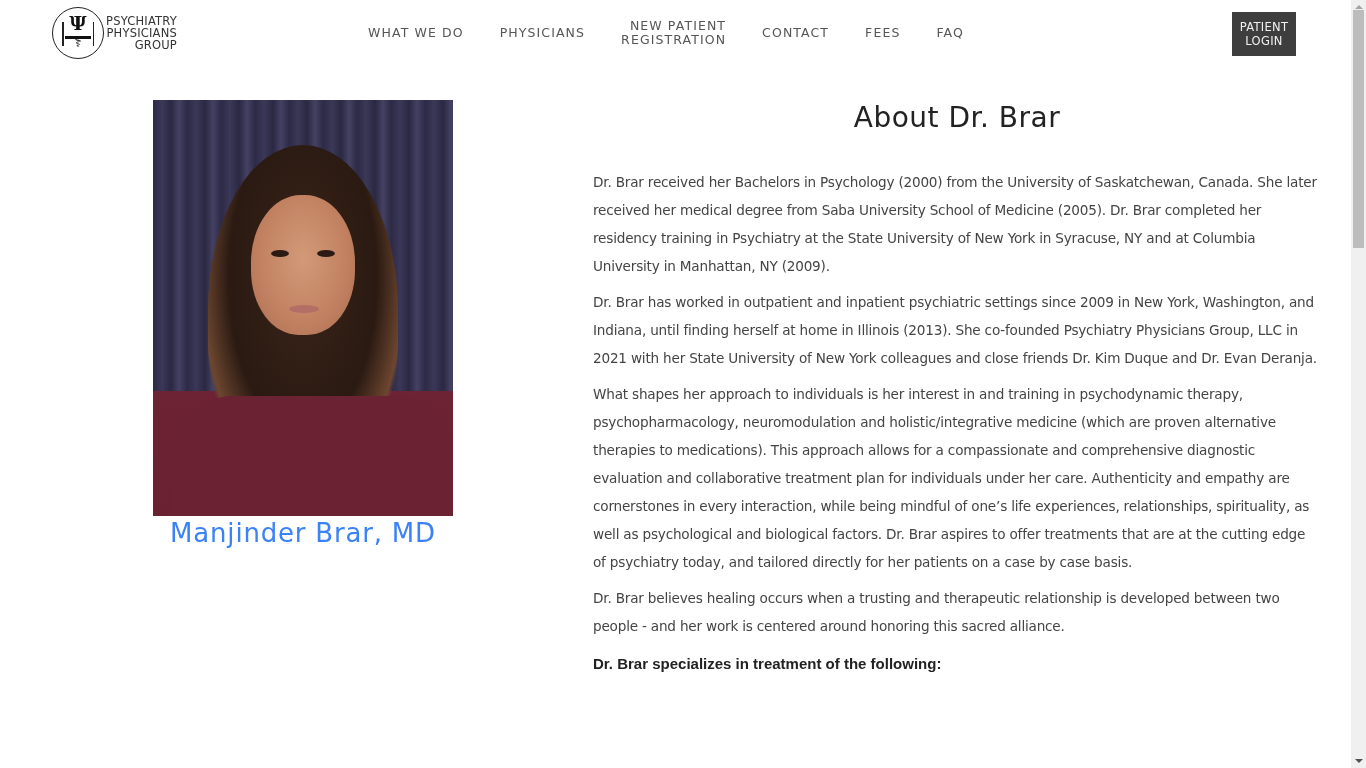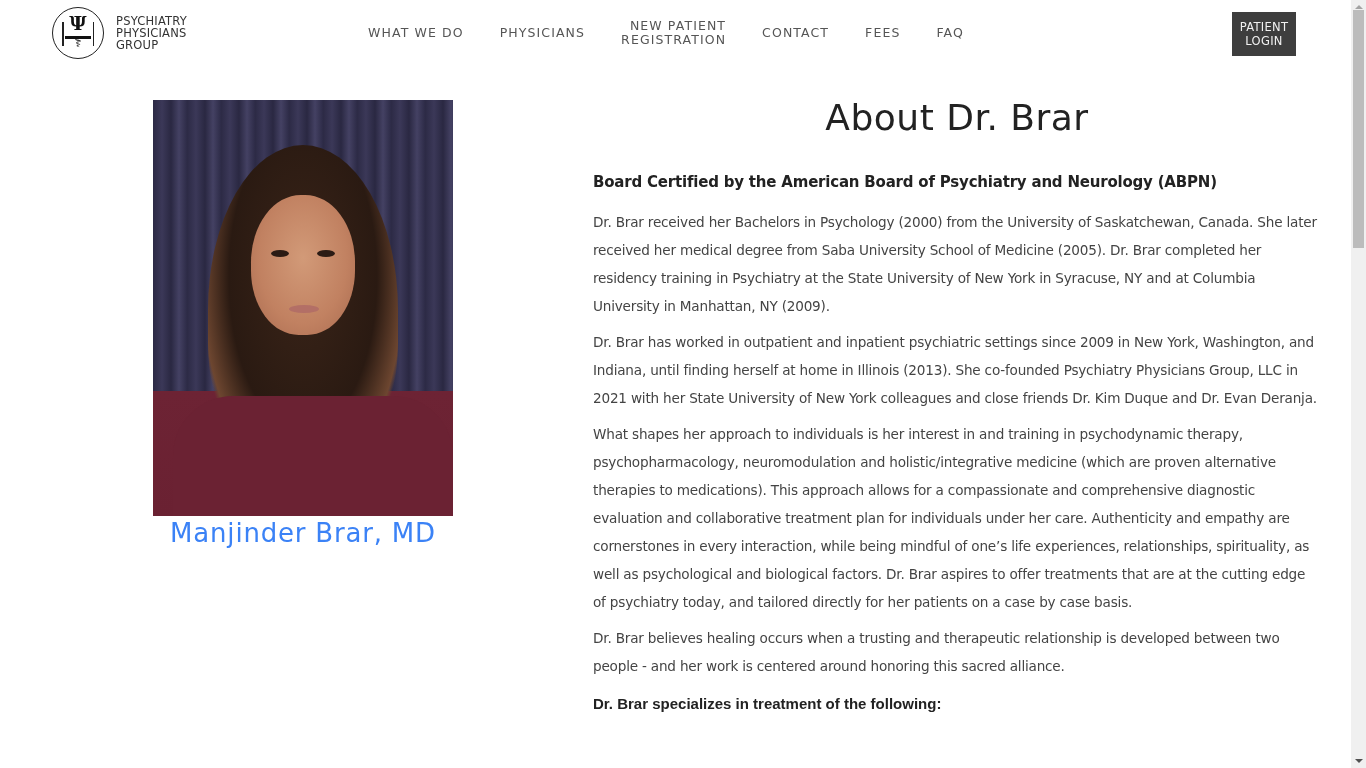--- a/index.html
+++ b/index.html
@@ -9,21 +9,21 @@
     
     .header { position: absolute; left: 0; top: 0; width: 1350px; height: 66px; background: #fff; }
     .logo { position: absolute; left: 52px; top: 7px; display: flex; align-items: center; text-decoration: none; }
     .logo-mark { width: 52px; height: 52px; border: 1.6px solid #222; border-radius: 50%; position: relative; }
     .logo-mark .bar { position: absolute; top: 14px; width: 1.5px; height: 24px; background: #222; }
     .logo-mark .bar.l { left: 9px; }
     .logo-mark .bar.r { right: 9px; }
     .logo-mark .psi { position: absolute; left: 0; right: 0; top: 5px; text-align: center; font-family: "DejaVu Serif", serif; font-size: 19px; font-weight: bold; color: #111; line-height: 20px; }
     .logo-mark .caduceus { position: absolute; left: 0; right: 0; top: 26px; text-align: center; font-size: 14px; color: #111; line-height: 16px; }
     .logo-mark .wing { position: absolute; top: 28px; left: 12px; width: 26px; height: 3px; background: #111; }
-    .logo-text { margin-left: 12px; text-align: left; font-family: "DejaVu Sans", sans-serif; font-size: 11.5px; line-height: 12px; color: #333; letter-spacing: 0.2px; }
+    .logo-text { margin-left: 2px; text-align: right; font-family: "DejaVu Sans", sans-serif; font-size: 11.5px; line-height: 12px; color: #333; letter-spacing: 0.2px; }
 
     .nav { position: absolute; top: 0; left: 350px; height: 66px; display: flex; align-items: center; }
     .nav-item { font-family: "DejaVu Sans", sans-serif; font-size: 12.5px; letter-spacing: 1.1px; color: #555; text-decoration: none; text-align: right; line-height: 14px; margin: 0 18px; cursor: pointer; }
 
     .login-btn { position: absolute; left: 1232px; top: 12px; width: 64px; height: 44px; background: #3e3e3e; color: #f0f0f0; font-family: "DejaVu Sans", sans-serif; font-size: 11.5px; letter-spacing: 0.3px; line-height: 14px; display: flex; align-items: center; justify-content: center; text-align: center; border: none; cursor: pointer; }
 
     
     .scrollbar { position: absolute; left: 1351px; top: 0; width: 15px; height: 768px; background: #f0f0f0; }
     .scroll-up { position: absolute; left: 0; top: 0; width: 15px; height: 14px; display: flex; align-items: center; justify-content: center; }
     .scroll-up::before { content: ""; border-left: 4px solid transparent; border-right: 4px solid transparent; border-bottom: 4px solid #a3a3a3; }
@@ -44,21 +44,21 @@
     .photo .face { position: absolute; left: 98px; top: 95px; width: 104px; height: 140px; background: radial-gradient(ellipse at 50% 45%, #d29a78 0%, #c18161 60%, #a86a4f 100%); border-radius: 48% 48% 46% 46%; }
     .photo .eye { position: absolute; top: 150px; width: 18px; height: 7px; background: #2b1b14; border-radius: 50%; }
     .photo .eye.l { left: 118px; }
     .photo .eye.r { left: 164px; }
     .photo .lips { position: absolute; left: 136px; top: 205px; width: 30px; height: 8px; background: #b36f66; border-radius: 50%; }
 
     .doctor-name { position: absolute; left: 153px; top: 518px; width: 300px; text-align: center; font-family: "DejaVu Sans", sans-serif; font-size: 26px; letter-spacing: 0.8px; color: #3b82f6; font-weight: normal; }
 
     
     .content { position: absolute; left: 593px; top: 94px; width: 728px; }
-    .page-title { text-align: center; font-family: "DejaVu Sans", sans-serif; font-weight: normal; font-size: 36px; letter-spacing: 0.5px; color: #222; height: 58px; line-height: 48px; }
+    .page-title { text-align: center; font-family: "DejaVu Sans", sans-serif; font-weight: normal; font-size: 28px; letter-spacing: 0.5px; color: #222; height: 58px; line-height: 48px; }
     .cert { font-family: "DejaVu Sans", sans-serif; font-weight: bold; font-size: 15px; color: #222; line-height: 20px; margin-top: 20px; letter-spacing: -0.2px; }
     .cert + .cert { margin-top: 16px; }
     .para { font-family: "DejaVu Sans", sans-serif; font-size: 13.6px; color: #444; line-height: 28px; margin-top: 8px; letter-spacing: -0.2px; }
     .para.first { margin-top: 16px; }
     .subhead { font-family: Liberation Sans, sans-serif; font-weight: bold; font-size: 15px; color: #222; line-height: 20px; margin-top: 14px; }
   </style>
 </head>
 <body>
 
 <div class="header">
@@ -102,21 +102,20 @@
   <div class="shirt"></div>
   <div class="face"></div>
   <div class="eye l"></div>
   <div class="eye r"></div>
   <div class="lips"></div>
 </div>
 <div class="doctor-name">Manjinder Brar, MD</div>
 
 <div class="content">
   <h1 class="page-title">About Dr. Brar</h1>
-  <div class="cert">Board Certified by the American Board of Psychiatry and Neurology (ABPN)</div>
   <p class="para first">Dr. Brar received her Bachelors in Psychology (2000) from the University of Saskatchewan, Canada. She later received her medical degree from Saba University School of Medicine (2005). Dr. Brar completed her residency training in Psychiatry at the State University of New York in Syracuse, NY and at Columbia University in Manhattan, NY (2009).</p>
   <p class="para">Dr. Brar has worked in outpatient and inpatient psychiatric settings since 2009 in New York, Washington, and Indiana, until finding herself at home in Illinois (2013). She co-founded Psychiatry Physicians Group, LLC in 2021 with her State University of New York colleagues and close friends Dr. Kim Duque and Dr. Evan Deranja.</p>
   <p class="para">What shapes her approach to individuals is her interest in and training in psychodynamic therapy, psychopharmacology, neuromodulation and holistic/integrative medicine (which are proven alternative therapies to medications). This approach allows for a compassionate and comprehensive diagnostic evaluation and collaborative treatment plan for individuals under her care. Authenticity and empathy are cornerstones in every interaction, while being mindful of one’s life experiences, relationships, spirituality, as well as psychological and biological factors. Dr. Brar aspires to offer treatments that are at the cutting edge of psychiatry today, and tailored directly for her patients on a case by case basis.</p>
   <p class="para">Dr. Brar believes healing occurs when a trusting and therapeutic relationship is developed between two people - and her work is centered around honoring this sacred alliance.</p>
   <div class="subhead">Dr. Brar specializes in treatment of the following:</div>
 </div>
 
 <div class="scrollbar">
   <div class="scroll-up"></div>
   <div class="scroll-thumb"></div>

